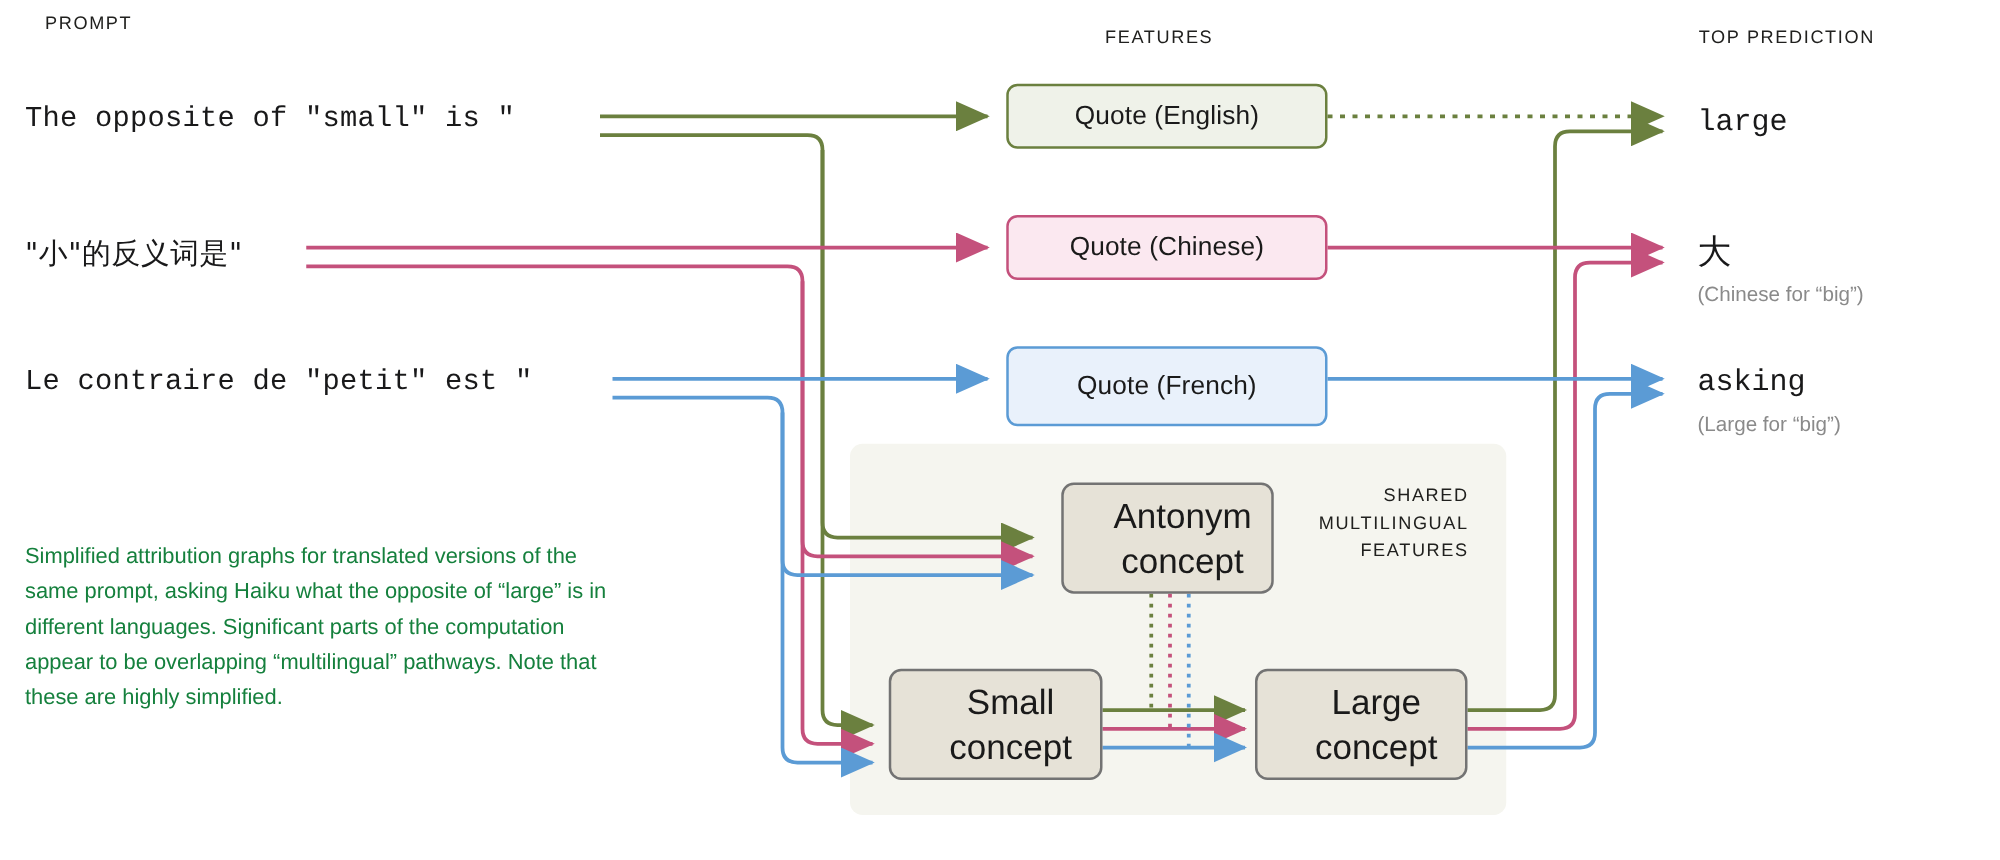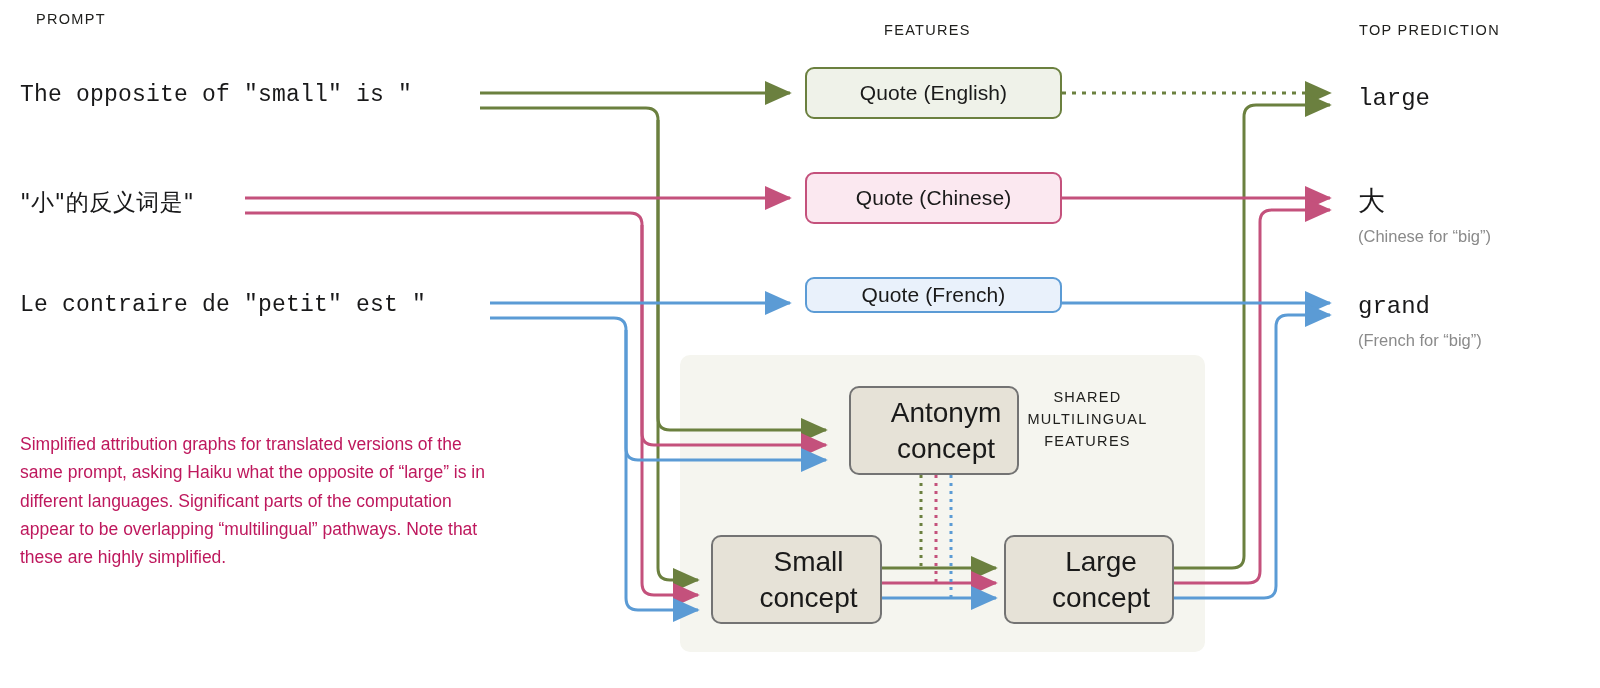--- a/index.html
+++ b/index.html
@@ -75,21 +75,21 @@
     padding-left: 24px;
   }
   .shared-panel {
     position: absolute;
     box-sizing: border-box;
     background: #f5f5ef;
     border-radius: 10px;
   }
   .shared-label {
     position: absolute;
-    text-align: center;
+    text-align: right;
     font-size: 14.5px;
     letter-spacing: 1.3px;
     line-height: 1.52;
     color: #20201e;
     font-weight: 500;
   }
   .pred {
     position: absolute;
     font-family: "Liberation Mono", monospace;
     font-size: 24px;
@@ -104,21 +104,21 @@
     position: absolute;
     font-family: Liberation Sans, sans-serif;
     font-size: 16.5px;
     color: #8a8a8a;
     white-space: nowrap;
   }
   .caption {
     position: absolute;
     font-size: 17.5px;
     line-height: 1.62;
-    color: #be185d;
+    color: #15803d;
     width: 470px;
   }
 </style>
 </head>
 <body>
 
 <div id="root">
 
   <div class="col-head" style="left:20px; top:11px;margin-left:16px;">PROMPT</div>
   <div class="col-head" style="left:884px; top:22px;">FEATURES</div>
@@ -176,21 +176,21 @@
   <div class="prompt" style="left:20px; top:82px;">The opposite of "small" is "</div>
   <div class="prompt prompt-cjk" style="left:20px; top:187px;">"小"的反义词是"</div>
   <div class="prompt" style="left:20px; top:292px;">Le contraire de "petit" est "</div>
 
   <div class="featbox" style="left:805px; top:172px; width:257px; height:52px; border-color:#c4517c; background:#fbe8f0;">
     <span>Quote (Chinese)</span>
   </div>
   <div class="featbox" style="left:805px; top:67px; width:257px; height:52px; border-color:#6b803f; background:#eff2e9;">
     <span>Quote (English)</span>
   </div>
-  <div class="featbox" style="left:805px; top:277px; width:257px; height:36px; border-color:#5b9bd5; background:#e9f1fb;">
+  <div class="featbox" style="left:805px; top:277px; width:257px; height:64px; border-color:#5b9bd5; background:#e9f1fb;">
     <span>Quote (French)</span>
   </div>
 
   <div class="conceptbox" style="left:849px; top:386px; width:170px; height:89px;">
     <span>Antonym</span>
     <span>concept</span>
   </div>
   <div class="conceptbox" style="left:711px; top:535px; width:171px; height:89px;text-align:center;">
     <span>Small</span>
     <span>concept</span>
@@ -204,18 +204,18 @@
     <div>SHARED</div>
     <div>MULTILINGUAL</div>
     <div>FEATURES</div>
   </div>
 
   <div class="pred" style="left:1358px; top:85px;">large</div>
 
   <div class="pred pred-cjk" style="left:1358px; top:183px;">大</div>
   <div class="pred-sub" style="left:1358px; top:227px;">(Chinese for “big”)</div>
 
-  <div class="pred" style="left:1358px; top:293px;">grand</div>
-  <div class="pred-sub" style="left:1358px; top:331px;">(French for “big”)</div>
+  <div class="pred" style="left:1358px; top:293px;">asking</div>
+  <div class="pred-sub" style="left:1358px; top:331px;">(Large for “big”)</div>
 
   <div class="caption" style="left:20px; top:430px;">Simplified attribution graphs for translated versions of the same prompt,  asking Haiku what the opposite of “large” is in different languages. Significant parts of the computation appear to be overlapping “multilingual” pathways. Note that these are highly simplified.</div>
 
 </div>
 
 </body></html>

